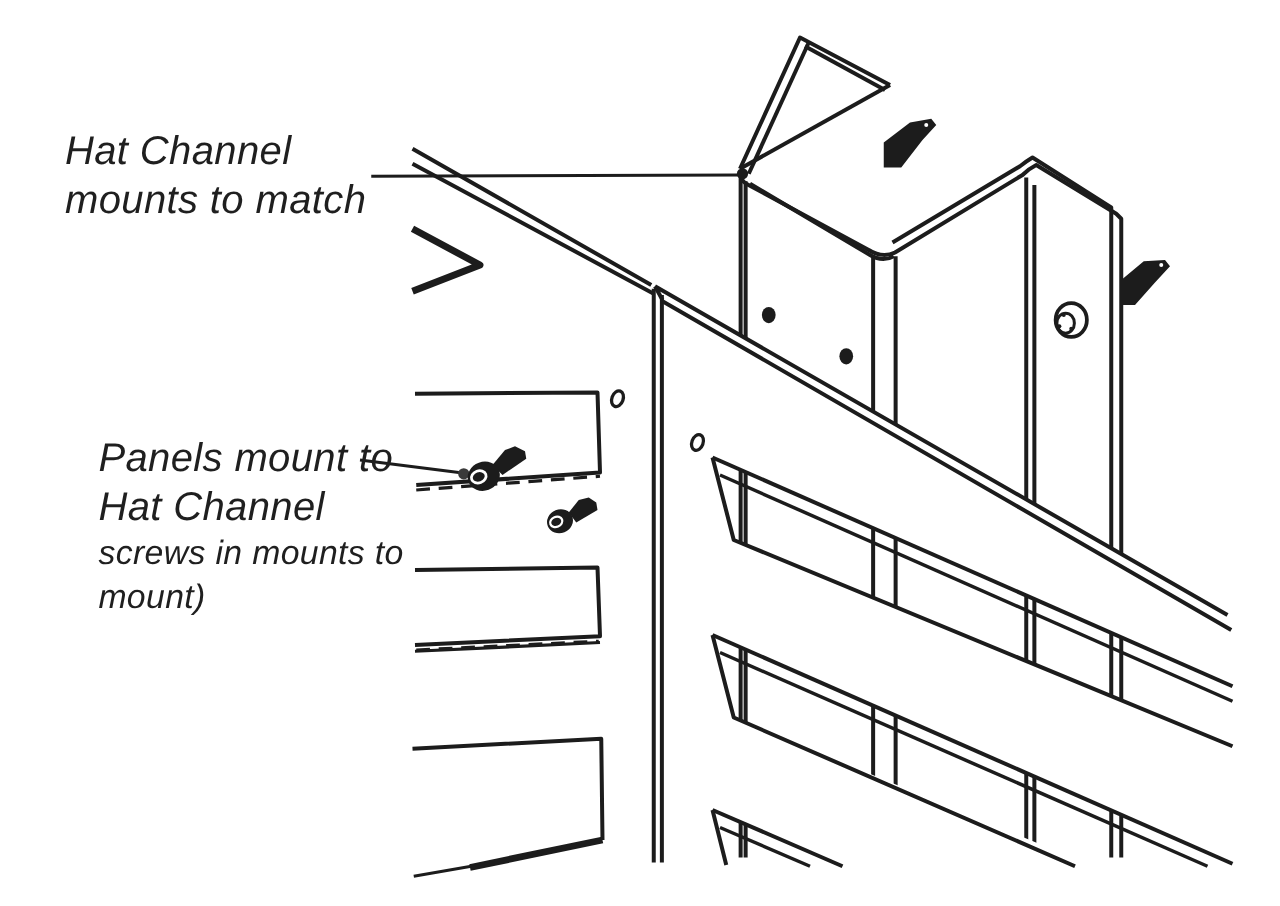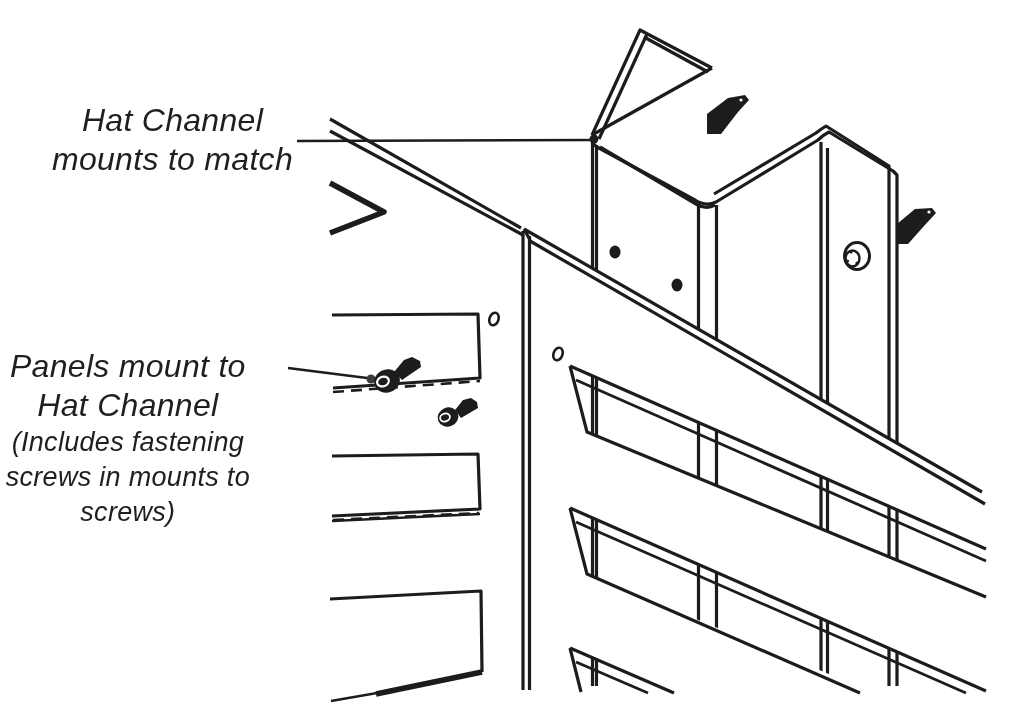--- a/index.html
+++ b/index.html
@@ -11,30 +11,30 @@
     position:relative;
     width:1024px;height:725px;
     background:var(--bg);
     overflow:hidden;
     font-family:"Liberation Sans","DejaVu Sans",sans-serif;
     color:var(--line);
   }
   #drawing{position:absolute;left:0;top:0;width:1024px;height:725px;color:var(--line);}
   .callout{
     position:absolute;
-    text-align:center;
+    text-align:left;
     font-style:italic;
     color:#1f1f1f;
     letter-spacing:.3px;
     white-space:nowrap;
   }
   .callout .big{display:block;font-size:32px;line-height:39px;}
   .callout .small{display:block;font-size:27px;line-height:35px;}
   #callout-hat{top:101px;right:731px;}
-  #callout-panels{top:347px;right:774px;}
+  #callout-panels{top:347px;right:701px;}
   svg *{vector-effect:non-scaling-stroke;}
 </style>
 </head>
 <body>
 
 <div id="stage">
 
   <svg id="drawing" viewBox="0 0 1024 725" xmlns="http://www.w3.org/2000/svg" fill="none" stroke="currentColor" stroke-width="3.2" stroke-linejoin="round" stroke-linecap="butt">
 
     <g>
@@ -156,18 +156,17 @@
   </svg>
 
   <div class="callout" id="callout-hat">
     <span class="big">Hat Channel</span>
     <span class="big">mounts to match</span>
   </div>
 
   <div class="callout" id="callout-panels">
     <span class="big">Panels mount to</span>
     <span class="big">Hat Channel</span>
-    <span class="small">(Includes fastening</span>
     <span class="small">screws in mounts to</span>
-    <span class="small">screws)</span>
+    <span class="small">mount)</span>
   </div>
 
 </div>
 
 </body></html>

